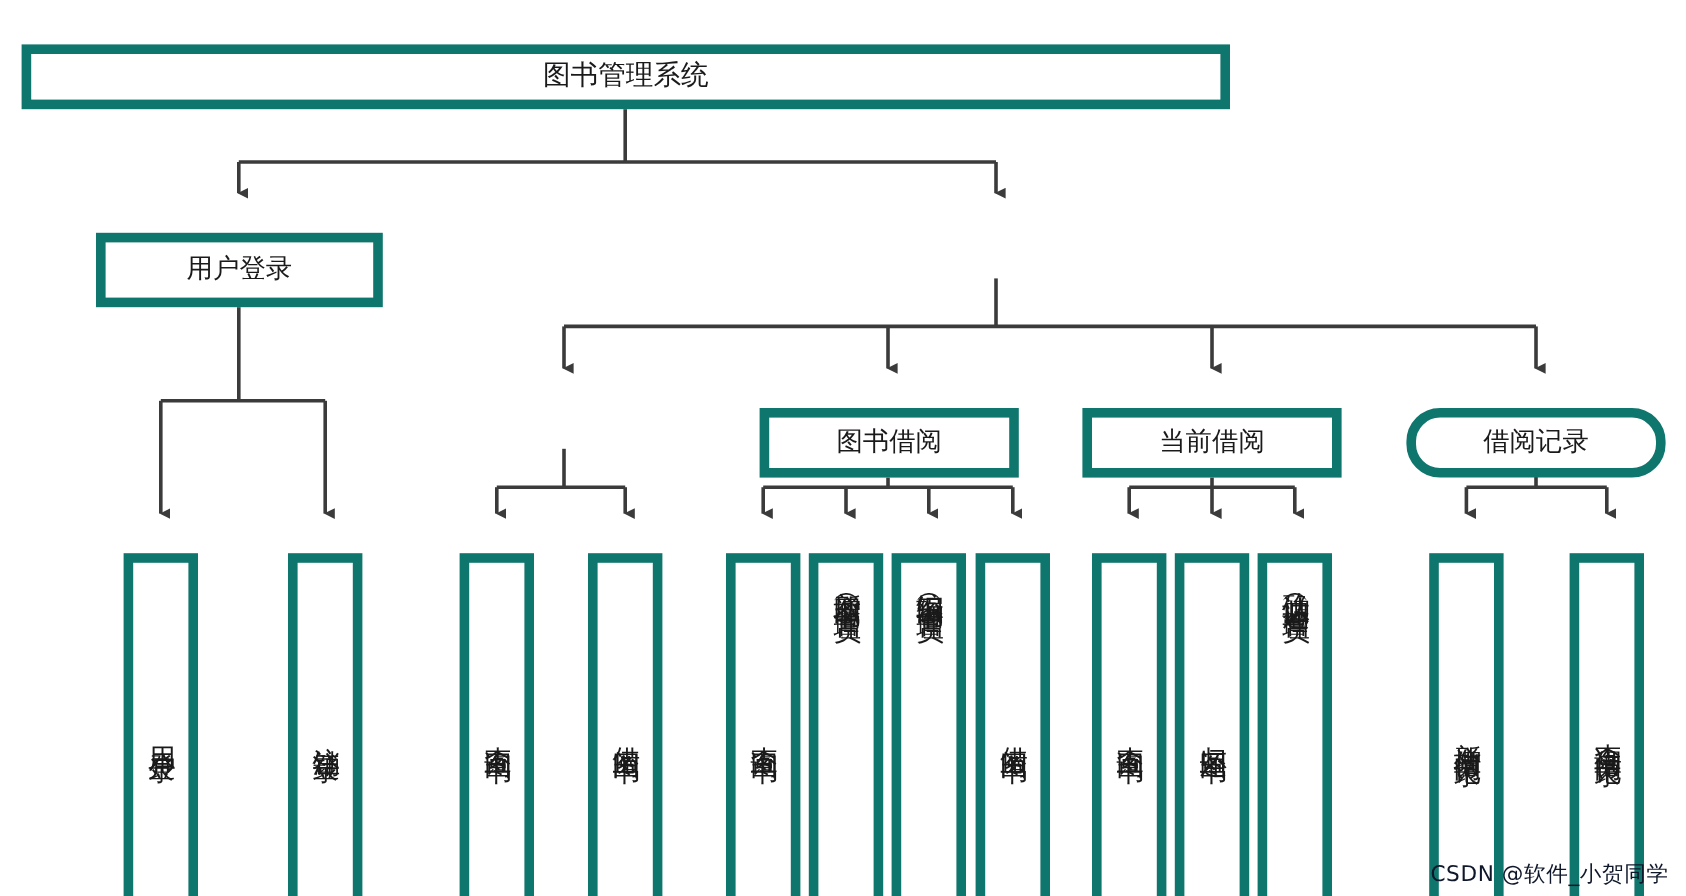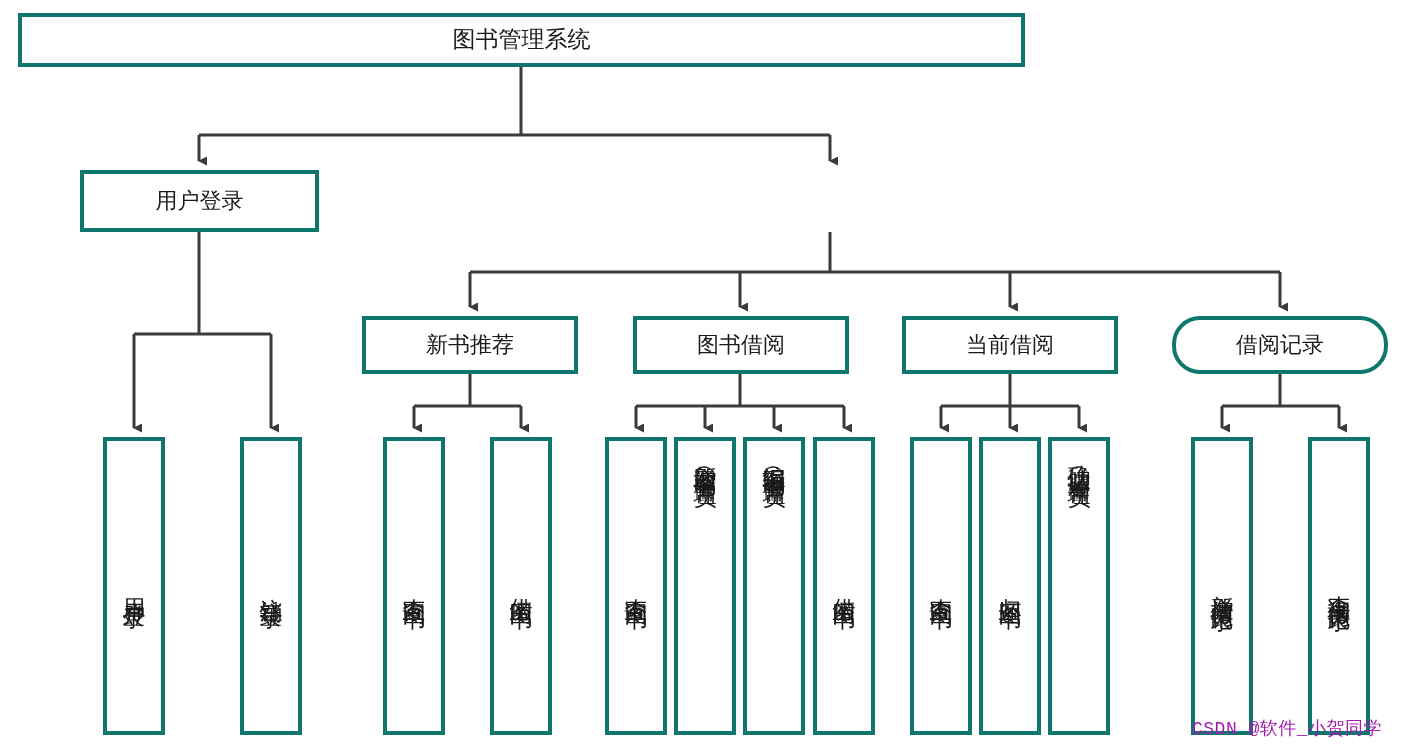--- a/index.html
+++ b/index.html
@@ -23,26 +23,27 @@
     left: 0;
     top: 0;
     width: 1405px;
     height: 747px;
     pointer-events: none;
   }
   .node {
     position: absolute;
     box-sizing: border-box;
     background: #ffffff;
-    border: 4px solid #0f766e;
+    border: 8px solid #0f766e;
     display: flex;
     align-items: center;
     justify-content: center;
     color: #1a1a1a;
     z-index: 3;
+    margin-top: 24px;
   }
   .node-label {
     text-align: center;
     line-height: 1.18;
     color: #1a1a1a;
     white-space: pre-wrap;
   }
   
   .node.level-root .node-label {
     font-size: 23px;
@@ -65,25 +66,24 @@
     letter-spacing: 3px;
     line-height: 1;
   }
   .node.leaf.leaf-center {
     align-items: center;
     padding-top: 0;
   }
   .watermark {
     position: absolute;
     font-size: 18px;
-    color: #a21caf;
+    color: #0f172a;
     white-space: nowrap;
     z-index: 5;
     letter-spacing: 0.5px;
-    font-family: Liberation Mono, monospace;
   }
 </style>
 </head>
 <body>
 
 <div id="diagram-canvas">
 
   <svg id="edge-layer" viewBox="0 0 1405 747" width="1405" height="747" xmlns="http://www.w3.org/2000/svg">
     <defs>
       <marker id="arrowhead" markerWidth="9" markerHeight="9" refX="4.5" refY="8" orient="auto" markerUnits="userSpaceOnUse">
@@ -136,23 +136,20 @@
 
   <div class="node level-root" style="left:18px; top:13px; width:1007px; height:54px;">
     <span class="node-label">图书管理系统</span>
   </div>
 
   <div class="node level-2" style="left:80px; top:170px; width:239px; height:62px;">
     <span class="node-label">用户登录</span>
   </div>
 
 
-  <div class="node level-3" style="left:362px; top:316px; width:216px; height:58px;">
-    <span class="node-label">新书推荐</span>
-  </div>
 
   <div class="node level-3" style="left:902px; top:316px; width:216px; height:58px;">
     <span class="node-label">当前借阅</span>
   </div>
 
   <div class="node level-3" style="left:633px; top:316px; width:216px; height:58px;">
     <span class="node-label">图书借阅</span>
   </div>
 
   <div class="node level-3" style="left:1172px; top:316px; width:216px; height:58px;border-radius:28px;">

